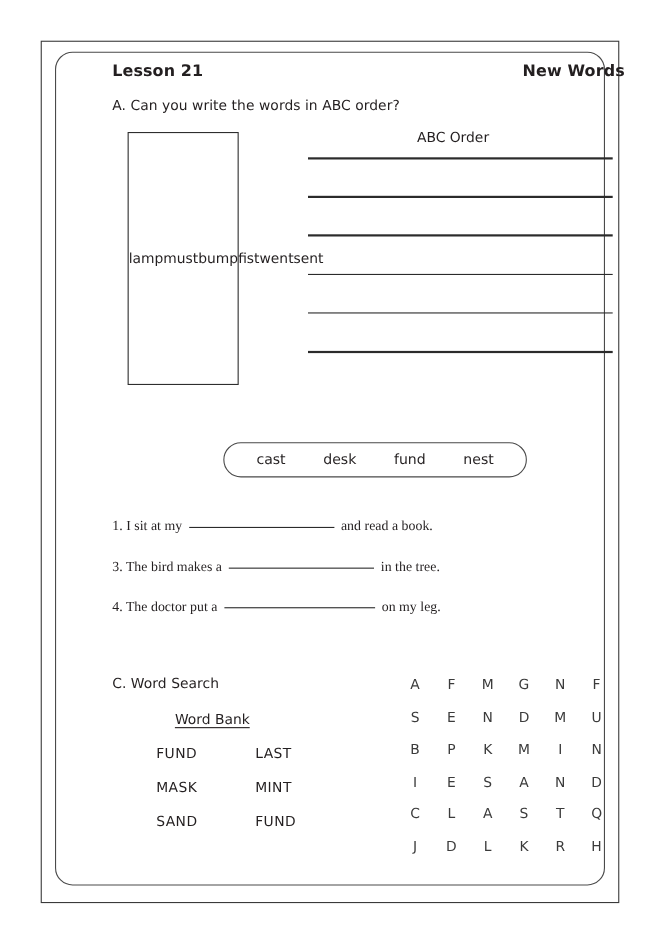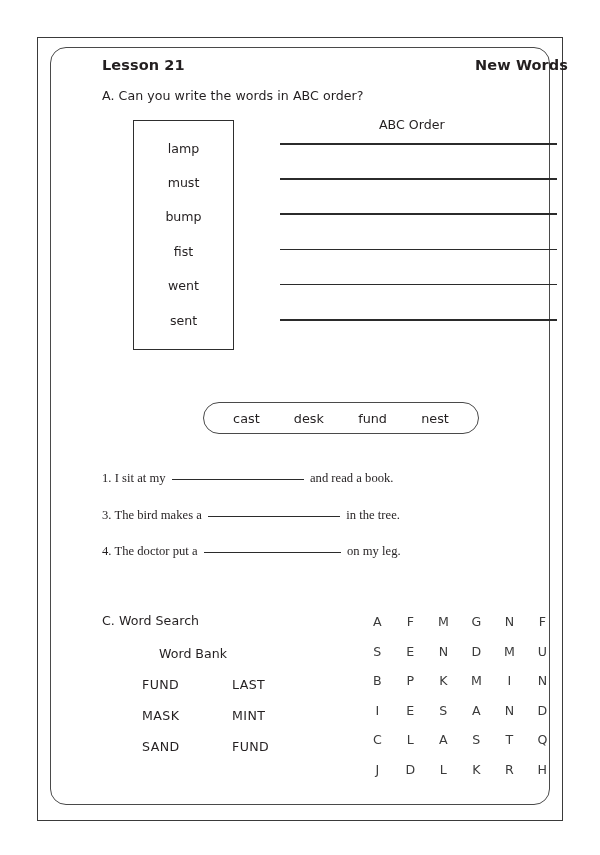--- a/index.html
+++ b/index.html
@@ -81,28 +81,28 @@
   
   #abc-order-label {
     position: absolute;
     left: 294px;
     top: 70px;
     font-size: 12.6px;
     white-space: nowrap;
   }
   #word-box {
     position: absolute;
-    left: 48px;
+    left: 31px;
     top: 73px;
     width: 101px;
     height: 230px;
     border: 1.3px solid #2e2e2e;
     box-sizing: border-box;
     display: flex;
-    flex-direction: column;
+    flex-direction: row;
     justify-content: space-evenly;
     align-items: center;
   }
   .word-box-word {
     font-size: 12.6px;
     line-height: 1;
   }
   #abc-lines {
     position: absolute;
     left: 195px;
@@ -158,20 +158,21 @@
   .blank-w2 { width: 140px; }
   .blank-w3 { width: 132px; }
   .blank-w4 { width: 137px; }
 
   
   #word-bank-heading {
     position: absolute;
     left: 74px;
     top: 599px;
     font-size: 12.6px;
+    text-decoration: underline;
     text-underline-offset: 3px;
     white-space: nowrap;
   }
   #word-bank-grid {
     position: absolute;
     left: 57px;
     top: 630px;
     display: grid;
     grid-template-columns: 90px auto;
     row-gap: 16px;

